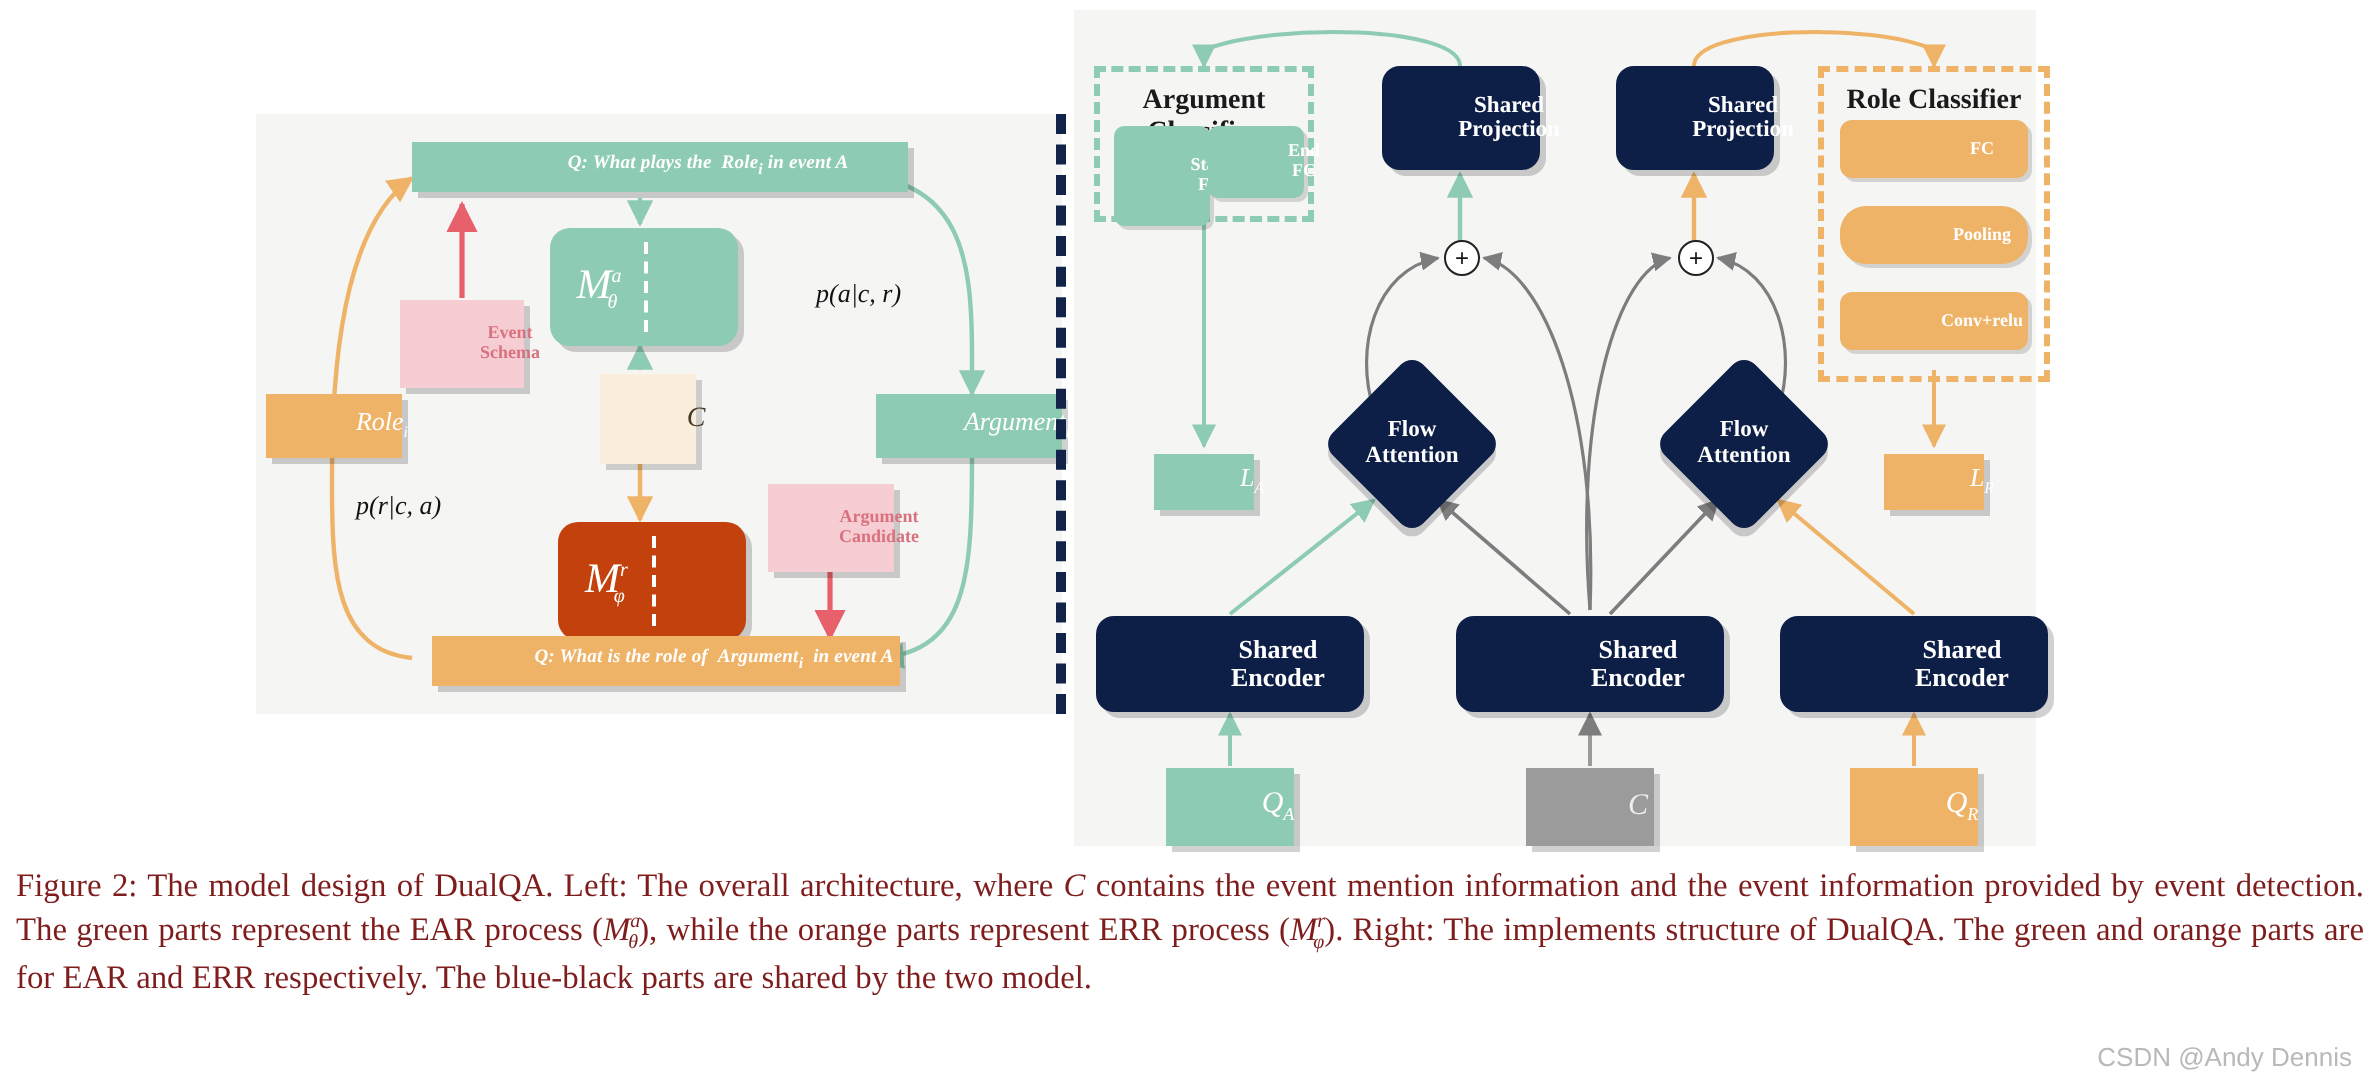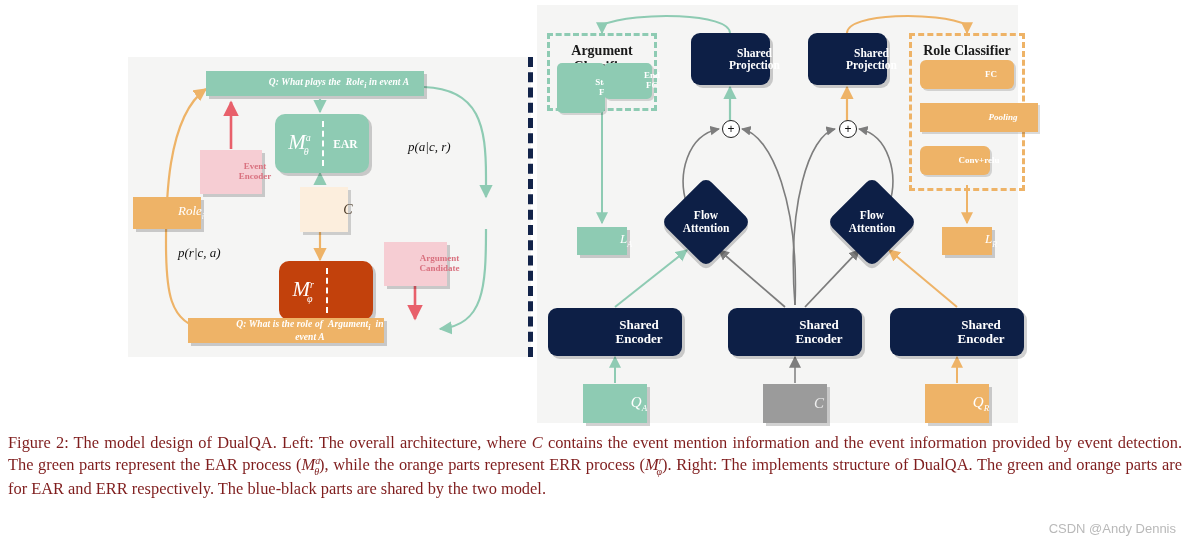--- a/index.html
+++ b/index.html
@@ -142,71 +142,73 @@
       <path d="M296,30 C352,32 358,70 358,120 L358,140" fill="none" stroke="#8ecbb3" stroke-width="2.2" marker-end="url(#ar-green)"></path>
 
       <path d="M358,172 C358,230 356,268 312,272" fill="none" stroke="#8ecbb3" stroke-width="2.2" marker-end="url(#ar-green)"></path>
 
       <path d="M78,272 C40,268 38,230 38,186" fill="none" stroke="#eeb367" stroke-width="2.2"></path>
       <path d="M38,186 C38,150 38,60 78,32" fill="none" stroke="#eeb367" stroke-width="2.2" marker-end="url(#ar-orange)"></path>
 
       <line x1="38" y1="172" x2="38" y2="160" stroke="#eeb367" stroke-width="2.2" marker-end="url(#ar-orange)"></line>
     </svg>
 
-    <div class="node green qbox" style="left:78px;top:14px;width:218px;height:25px;">
+    <div class="node green qbox" style="left:78px;top:14px;width:248px;height:25px;">
       <span>
         <span>Q: What plays the</span>
         &nbsp;<span class="mathi">Role</span><sub>i</sub>
         <span>in event A</span>
       </span>
     </div>
 
     <div class="node pink label-sm" style="left:72px;top:93px;width:62px;height:44px;flex-direction:column;">
       <span>Event</span>
-      <span>Encoder</span>
+      <span>Schema</span>
     </div>
 
     <div class="modelbox green" style="left:147px;top:57px;width:94px;height:59px;background:#8ecbb3;">
       <div class="half" style="left:0;width:50%;align-items:center;">
         <span class="mathscript">
           <span>M</span><sup>a</sup><sub style="margin-left:-7px">θ</sub>
         </span>
       </div>
       <div class="splitline"></div>
-      <div class="half label-md" style="left:50%;width:50%;">
-        <span>EAR</span>
-      </div>
     </div>
 
     <div class="node cream" style="left:172px;top:130px;width:41px;height:45px;color:#4a3a28;font-style:italic;font-size:14px;">
       <span>C</span>
     </div>
 
     <div class="node orange" style="left:5px;top:140px;width:68px;height:32px;font-style:italic;font-size:13px;">
       <span>
         <span>Role</span><sub style="font-size:8px">i</sub>
       </span>
     </div>
 
+    <div class="node green" style="left:310px;top:140px;width:93px;height:32px;font-style:italic;font-size:13px;">
+      <span>
+        <span>Argument</span><sub style="font-size:8px">i</sub>
+      </span>
+    </div>
 
     <div class="modelbox orange" style="left:135px;top:204px;width:94px;height:59px;background:#c2410c;margin-left:16px;">
       <div class="half" style="left:0;width:50%;">
         <span class="mathscript">
           <span>M</span><sup>r</sup><sub style="margin-left:-7px">φ</sub>
         </span>
       </div>
       <div class="splitline"></div>
     </div>
 
     <div class="node pink label-sm" style="left:256px;top:185px;width:63px;height:44px;flex-direction:column;">
       <span>Argument</span>
       <span>Candidate</span>
     </div>
 
-    <div class="node orange qbox" style="left:60px;top:261px;width:196px;height:25px;">
+    <div class="node orange qbox" style="left:88px;top:261px;width:234px;height:25px;">
       <span>
         <span>Q: What is the role of</span>
         &nbsp;<span class="mathi">Argument</span><sub>i</sub>
         &nbsp;<span>in event A</span>
       </span>
     </div>
 
     <div class="prob" style="left:280px;top:82px;">p(a|c, r)</div>
     <div class="prob" style="left:50px;top:188px;">p(r|c, a)</div>
   </div>
@@ -276,24 +278,24 @@
       <span>End</span>
       <span>FC</span>
     </div>
 
     <div class="group orange-dash" style="left:372px;top:28px;width:116px;height:158px;">
       <div class="group-title" style="top:7px;">Role Classifier</div>
     </div>
     <div class="node orange label-sm" style="left:383px;top:55px;width:94px;height:29px;border-radius:6px;box-shadow:2px 2px 0 rgba(0,0,0,.14);">
       <span>FC</span>
     </div>
-    <div class="node orange label-sm" style="left:383px;top:98px;width:118px;height:29px;border-radius:0;box-shadow:2px 2px 0 rgba(0,0,0,.14);font-style:italic;">
+    <div class="node orange label-sm" style="left:383px;top:98px;width:94px;height:29px;border-radius:13px;box-shadow:2px 2px 0 rgba(0,0,0,.14);">
       <span>Pooling</span>
     </div>
-    <div class="node orange label-sm" style="left:383px;top:141px;width:70px;height:29px;border-radius:6px;box-shadow:2px 2px 0 rgba(0,0,0,.14);">
+    <div class="node orange label-sm" style="left:383px;top:141px;width:94px;height:29px;border-radius:6px;box-shadow:2px 2px 0 rgba(0,0,0,.14);">
       <span>Conv+relu</span>
     </div>
 
     <div class="node green" style="left:40px;top:222px;width:50px;height:28px;font-style:italic;font-size:13px;">
       <span>
         <span>L</span><sub style="font-size:8px">A</sub>
       </span>
     </div>
     <div class="node orange" style="left:405px;top:222px;width:50px;height:28px;font-style:italic;font-size:13px;">
       <span>

